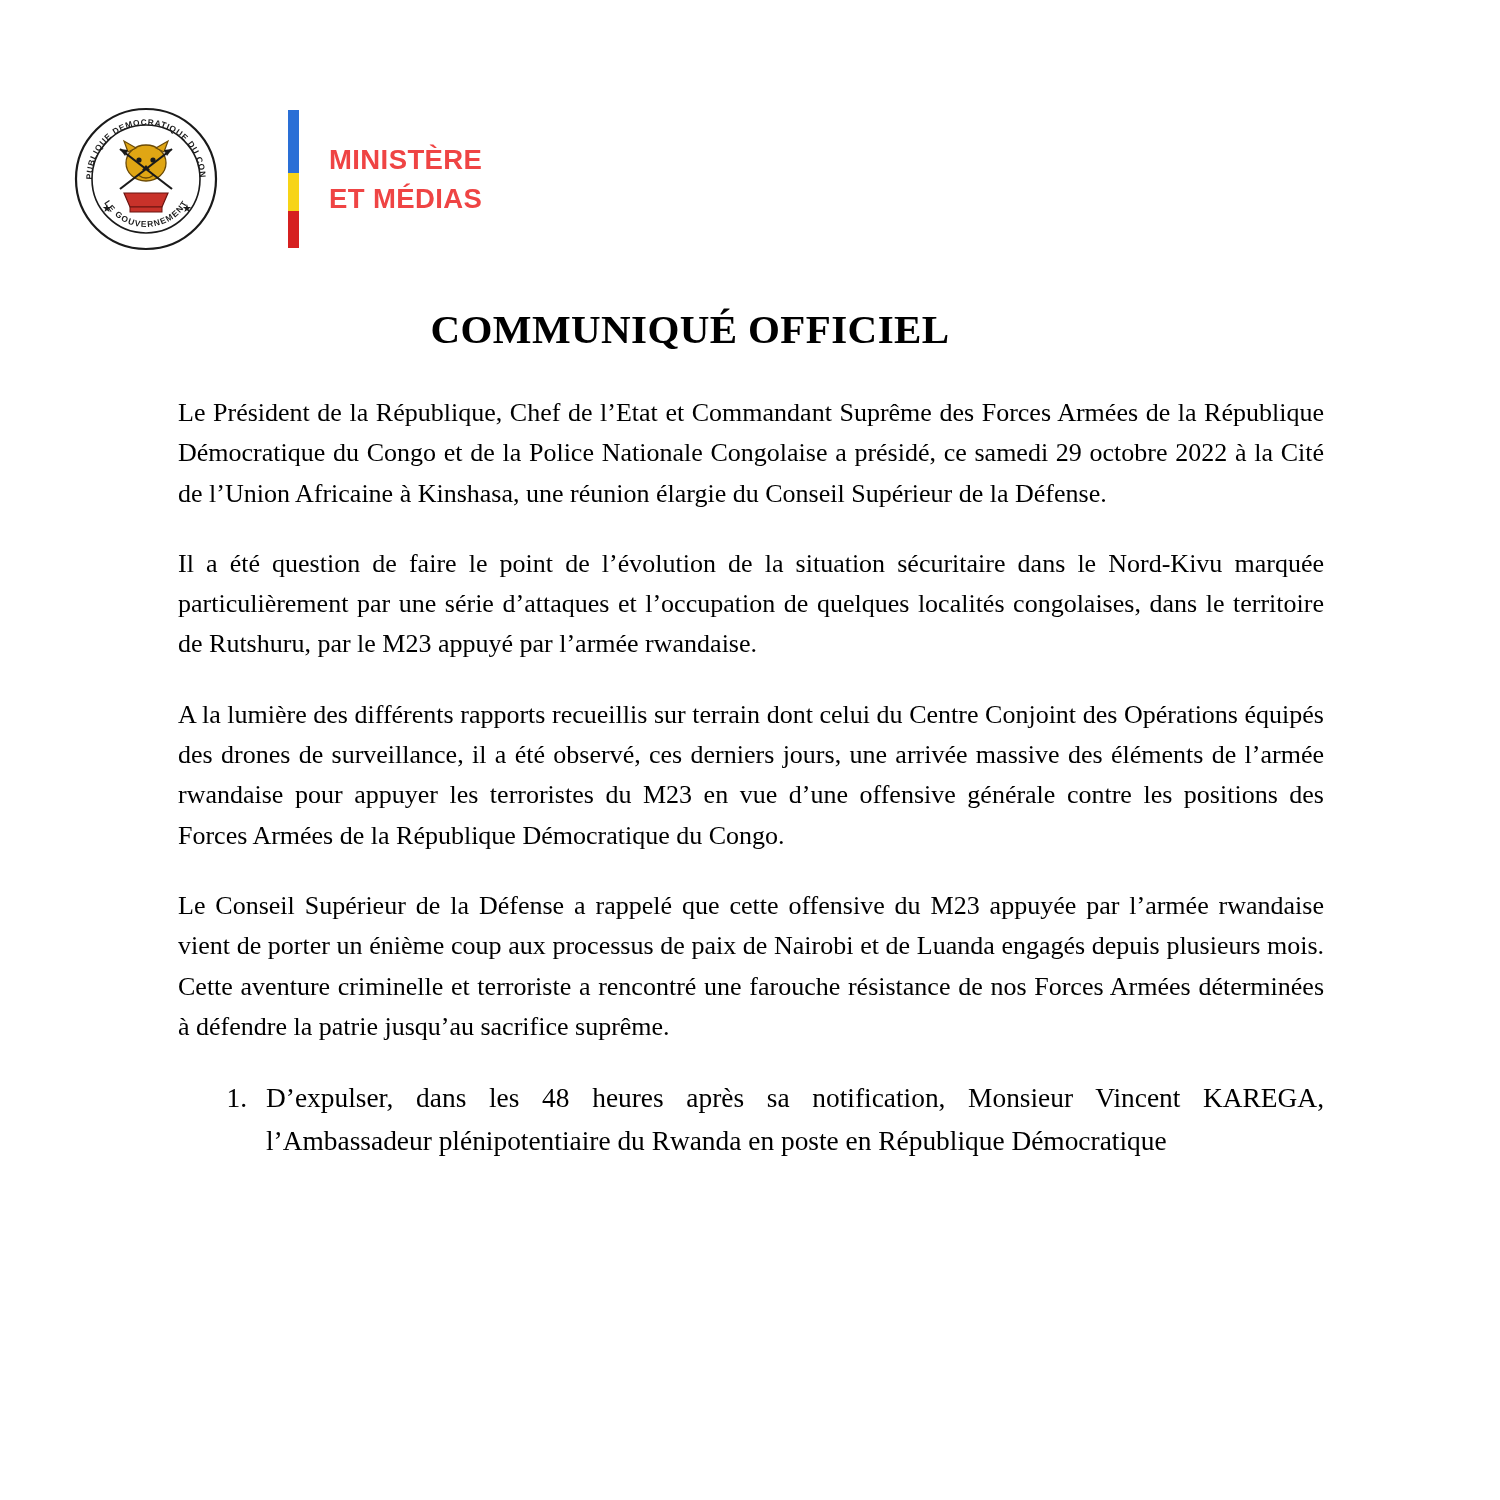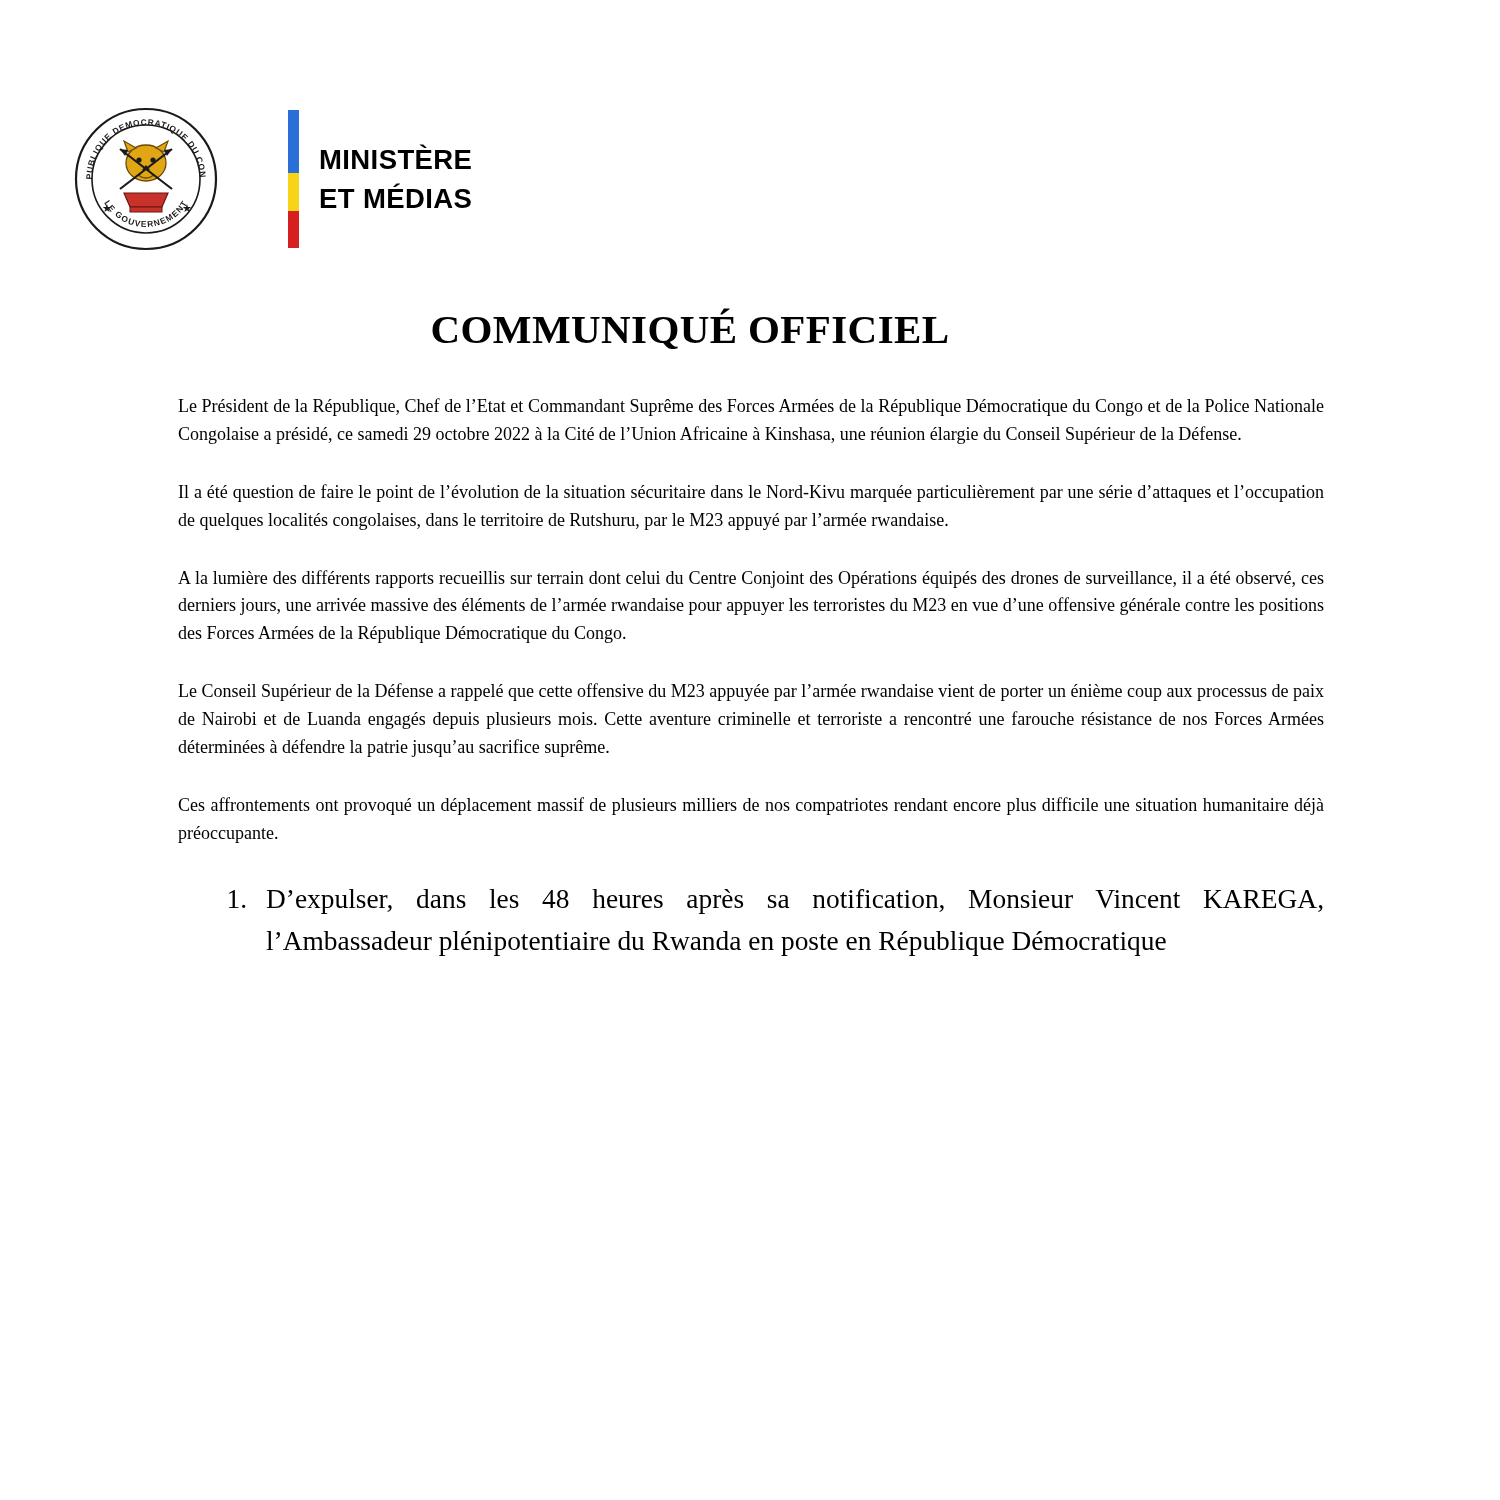--- a/index.html
+++ b/index.html
@@ -42,48 +42,48 @@
     width: 11px;
     height: 138px;
     margin-left: 68px;
     background: linear-gradient(to bottom,
       #2a6fd6 0%, #2a6fd6 46%,
       #f7d417 46%, #f7d417 73%,
       #d62020 73%, #d62020 100%);
     flex: 0 0 11px;
   }
   .ministry {
-    margin-left: 20px;
+    margin-left: 30px;
     font-family: "Liberation Sans", sans-serif;
     font-weight: bold;
     font-size: 27.5px;
     letter-spacing: 0.4px;
     line-height: 1.42;
-    color: #000000;
+    color: #ef4444;
   }
 
   
   .doc-title {
     text-align: center;
     font-family: "Liberation Serif", serif;
     font-weight: bold;
     font-size: 41px;
     letter-spacing: 0.4px;
     margin: 52px 0 0 0;
     padding-right: 120px;
   }
 
   
   .body-wrap {
     margin: 40px 176px 0 178px;
   }
   p.para {
     text-align: justify;
     text-justify: inter-word;
-    font-size: 18px;
+    font-size: 26px;
     line-height: 1.55;
     margin: 8px 0 30px 0;
     hyphens: none;
   }
   ol.demands {
     margin: 0 0 0 0;
     padding-left: 76px;
     font-size: 27.4px;
     line-height: 1.55;
   }
@@ -146,20 +146,19 @@
     </div>
   </div>
 
   <h1 class="doc-title">COMMUNIQUÉ OFFICIEL</h1>
 
   <div class="body-wrap">
     <p class="para">Le Président de la République, Chef de l’Etat et Commandant Suprême des Forces Armées de la République Démocratique du Congo et de la Police Nationale Congolaise a présidé, ce samedi 29 octobre 2022 à la Cité de l’Union Africaine à Kinshasa, une réunion élargie du Conseil Supérieur de la Défense.</p>
     <p class="para">Il a été question de faire le point de l’évolution de la situation sécuritaire dans le Nord-Kivu marquée particulièrement par une série d’attaques et l’occupation de quelques localités congolaises, dans le territoire de Rutshuru, par le M23 appuyé par l’armée rwandaise.</p>
     <p class="para">A la lumière des différents rapports recueillis sur terrain dont celui du Centre Conjoint des Opérations équipés des drones de surveillance, il a été observé, ces derniers jours, une arrivée massive des éléments de l’armée rwandaise pour appuyer les terroristes du M23 en vue d’une offensive générale contre les positions des Forces Armées de la République Démocratique du Congo.</p>
     <p class="para">Le Conseil Supérieur de la Défense a rappelé que cette offensive du M23 appuyée par l’armée rwandaise vient de porter un énième coup aux processus de paix de Nairobi et de Luanda engagés depuis plusieurs mois. Cette aventure criminelle et terroriste a rencontré une farouche résistance de nos Forces Armées déterminées à défendre la patrie jusqu’au sacrifice suprême.</p>
-    <p class="para">Ces affrontements ont provoqué un déplacement massif de plusieurs milliers de nos compatriotes rendant encore plus difficile une situation humanitaire déjà préoccupante.</p>
 
     <ol class="demands">
       <li>D’expulser, dans les 48 heures après sa notification, Monsieur Vincent KAREGA, l’Ambassadeur plénipotentiaire du Rwanda en poste en République Démocratique</li>
     </ol>
   </div>
 
 </div>
 
 </body></html>

